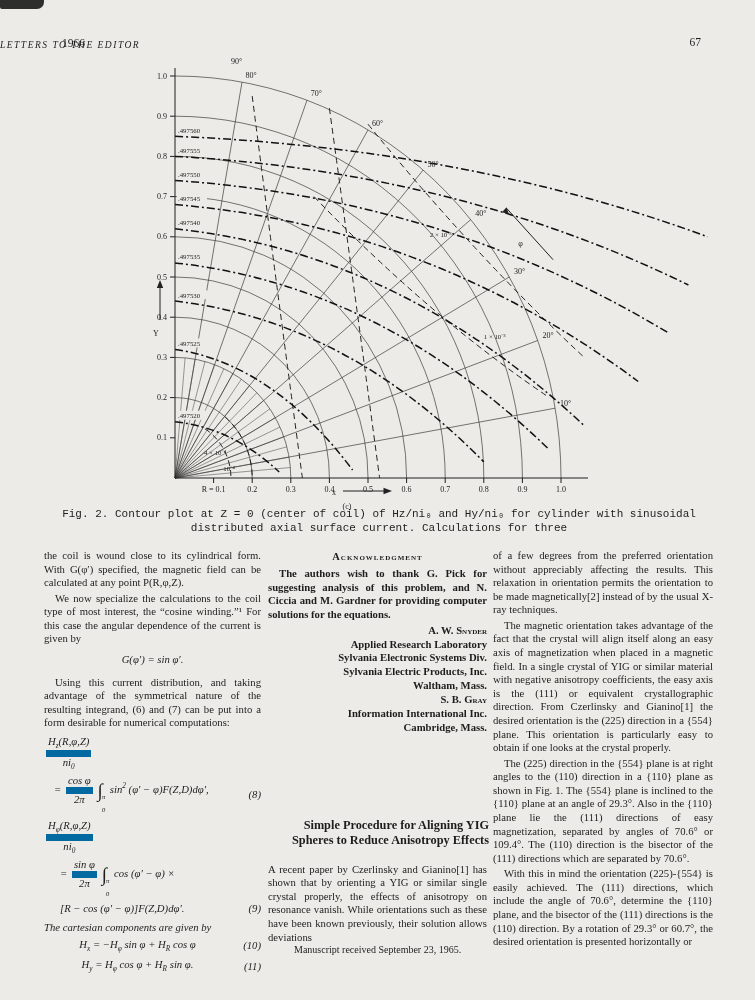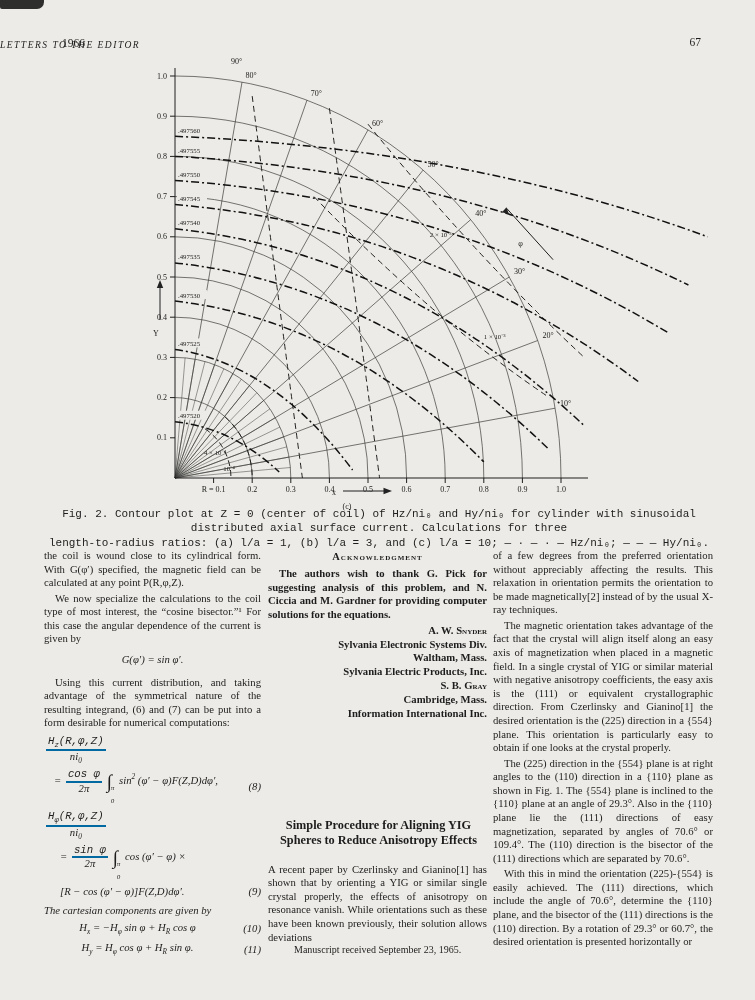--- a/index.html
+++ b/index.html
@@ -28,36 +28,36 @@
   .col p{margin:0 0 2px 0;}
   .col p.ind{text-indent:11px;}
   #col-left{left:44px;width:217px;}
   #col-mid{left:268px;width:219px;font-weight:bold;}
   #col-right{left:493px;width:220px;}
 
   .eq-center{text-align:center;margin:7px 0 9px 0;}
   .eqline{position:relative;padding-right:30px;margin:4px 0;}
   .eqnum{position:absolute;right:0;top:50%;transform:translateY(-50%);}
   .frac{display:inline-block;text-align:center;vertical-align:middle;margin:0 2px;line-height:1.1;}
-  .frac .num{display:block;border-bottom:2px solid #0369a1;padding:0 2px;font-family:Liberation Mono, monospace;}
+  .frac .num{display:block;border-bottom:7px solid #0369a1;padding:0 2px;}
   .frac .den{display:block;}
   .lhs{margin:6px 0 2px 0;}
   .rhs{margin-left:10px;}
   .rhs2{margin-left:16px;}
   .bigint{font-size:19px;vertical-align:-4px;font-style:normal;}
   .ilim{display:inline-flex;flex-direction:column;justify-content:space-between;height:20px;
         font-size:7px;vertical-align:-6px;line-height:1;margin:0 2px 0 -1px;padding-top:1px;}
   sub,sup{font-size:68%;}
   .eqmath{font-style:italic;}
   .eqmath sub,.eqmath sup{font-style:italic;}
 
   .ack-head{text-align:center;font-variant:small-caps;letter-spacing:1px;font-size:10.5px;margin:1px 0 4px 0;}
   .sigblock{text-align:right;line-height:1.3;}
   .sc{font-variant:small-caps;}
-  .mid-title{position:absolute;left:268px;top:818px;width:221px;font-weight:bold;font-size:12.3px;line-height:1.22;text-align:center;}
+  .mid-title{position:absolute;left:268px;top:818px;width:221px;font-weight:bold;font-size:12.3px;line-height:1.22;text-align:right;}
   .mid-intro{position:absolute;left:268px;top:852px;width:219px;font-size:10.7px;line-height:1.27;text-align:justify;}
   .mid-foot{position:absolute;left:294px;top:944px;width:206px;font-size:10px;}
 </style>
 </head>
 <body>
 
 <div class="corner-mark"></div>
 
 <div class="hdr-year">1966</div>
 <div class="hdr-title">LETTERS TO THE EDITOR</div>
@@ -195,26 +195,25 @@
       <text x="13.0" y="286.0" class="ftick">Y</text>
       <text x="192.0" y="445.0" class="ftick">x</text>
       <line x1="203" y1="441" x2="246" y2="441" class="axis"></line>
       <path d="M252 441 l-8.5 -3.2 l0 6.4 z" class="fillshape"></path>
       <text x="207.0" y="459.0" class="ftick" text-anchor="middle">(c)</text>
     </svg>
 </div>
 
 <div class="caption">
   <div>Fig. 2.   Contour plot at Z = 0 (center of coil) of Hz/ni₀ and Hy/ni₀ for cylinder with sinusoidal distributed axial surface current.   Calculations for three</div>
-  <div>length-to-radius ratios: (a) l/a = 1, (b) l/a = 3, and (c) l/a = 10;   — · — · — Hz/ni₀;   — — — Hy/ni₀.</div>
 </div>
 
 <div class="col" id="col-left">
   <p>the coil is wound close to its cylindrical form. With G(φ′) specified, the magnetic field can be calculated at any point P(R,φ,Z).</p>
-  <p class="ind">We now specialize the calculations to the coil type of most interest, the “cosine bisector.”¹ For this case the angular dependence of the current is given by</p>
+  <p class="ind">We now specialize the calculations to the coil type of most interest, the “cosine winding.”¹ For this case the angular dependence of the current is given by</p>
   <div class="eq-center eqmath">G(φ′) = sin φ′.</div>
   <p class="ind">Using this current distribution, and taking advantage of the symmetrical nature of the resulting integrand, (6) and (7) can be put into a form desirable for numerical computations:</p>
 
   <div>
     <div class="lhs eqmath"><span class="frac"><span class="num"><span>H</span><sub>z</sub><span>(R,φ,Z)</span></span><span class="den"><span>ni</span><sub>0</sub></span></span></div>
     <div class="eqline rhs eqmath">
       <span>=</span>
       <span class="frac"><span class="num">cos φ</span><span class="den">2π</span></span>
       <span class="bigint">∫</span><span class="ilim">
           <span>π</span>
@@ -252,26 +251,27 @@
     <span><span>H</span><sub>y</sub><span> = H</span><sub>φ</sub><span> cos φ + H</span><sub>R</sub><span> sin φ.</span></span>
     <span class="eqnum">(11)</span>
   </div>
 </div>
 
 <div class="col" id="col-mid">
   <div class="ack-head">Acknowledgment</div>
   <p class="ind">The authors wish to thank G. Pick for suggesting analysis of this problem, and N. Ciccia and M. Gardner for providing computer solutions for the equations.</p>
   <div class="sigblock">
     <div class="sc">A. W. Snyder</div>
+    <div>Applied Research Laboratory</div>
     <div>Sylvania Electronic Systems Div.</div>
+    <div>Sylvania Electric Products, Inc.</div>
     <div>Waltham, Mass.</div>
-    <div>Sylvania Electric Products, Inc.</div>
     <div class="sc">S. B. Gray</div>
+    <div>Information International Inc.</div>
     <div>Cambridge, Mass.</div>
-    <div>Information International Inc.</div>
   </div>
 </div>
 
 <div class="mid-title">Simple Procedure for Aligning YIG Spheres to Reduce Anisotropy Effects</div>
 <div class="mid-intro">
   <p class="ind">A recent paper by Czerlinsky and Gianino[1] has shown that by orienting a YIG or similar single crystal properly, the effects of anisotropy on resonance vanish. While orientations such as these have been known previously, their solution allows deviations</p>
 </div>
 <div class="mid-foot">Manuscript received September 23, 1965.</div>
 
 <div class="col" id="col-right">

